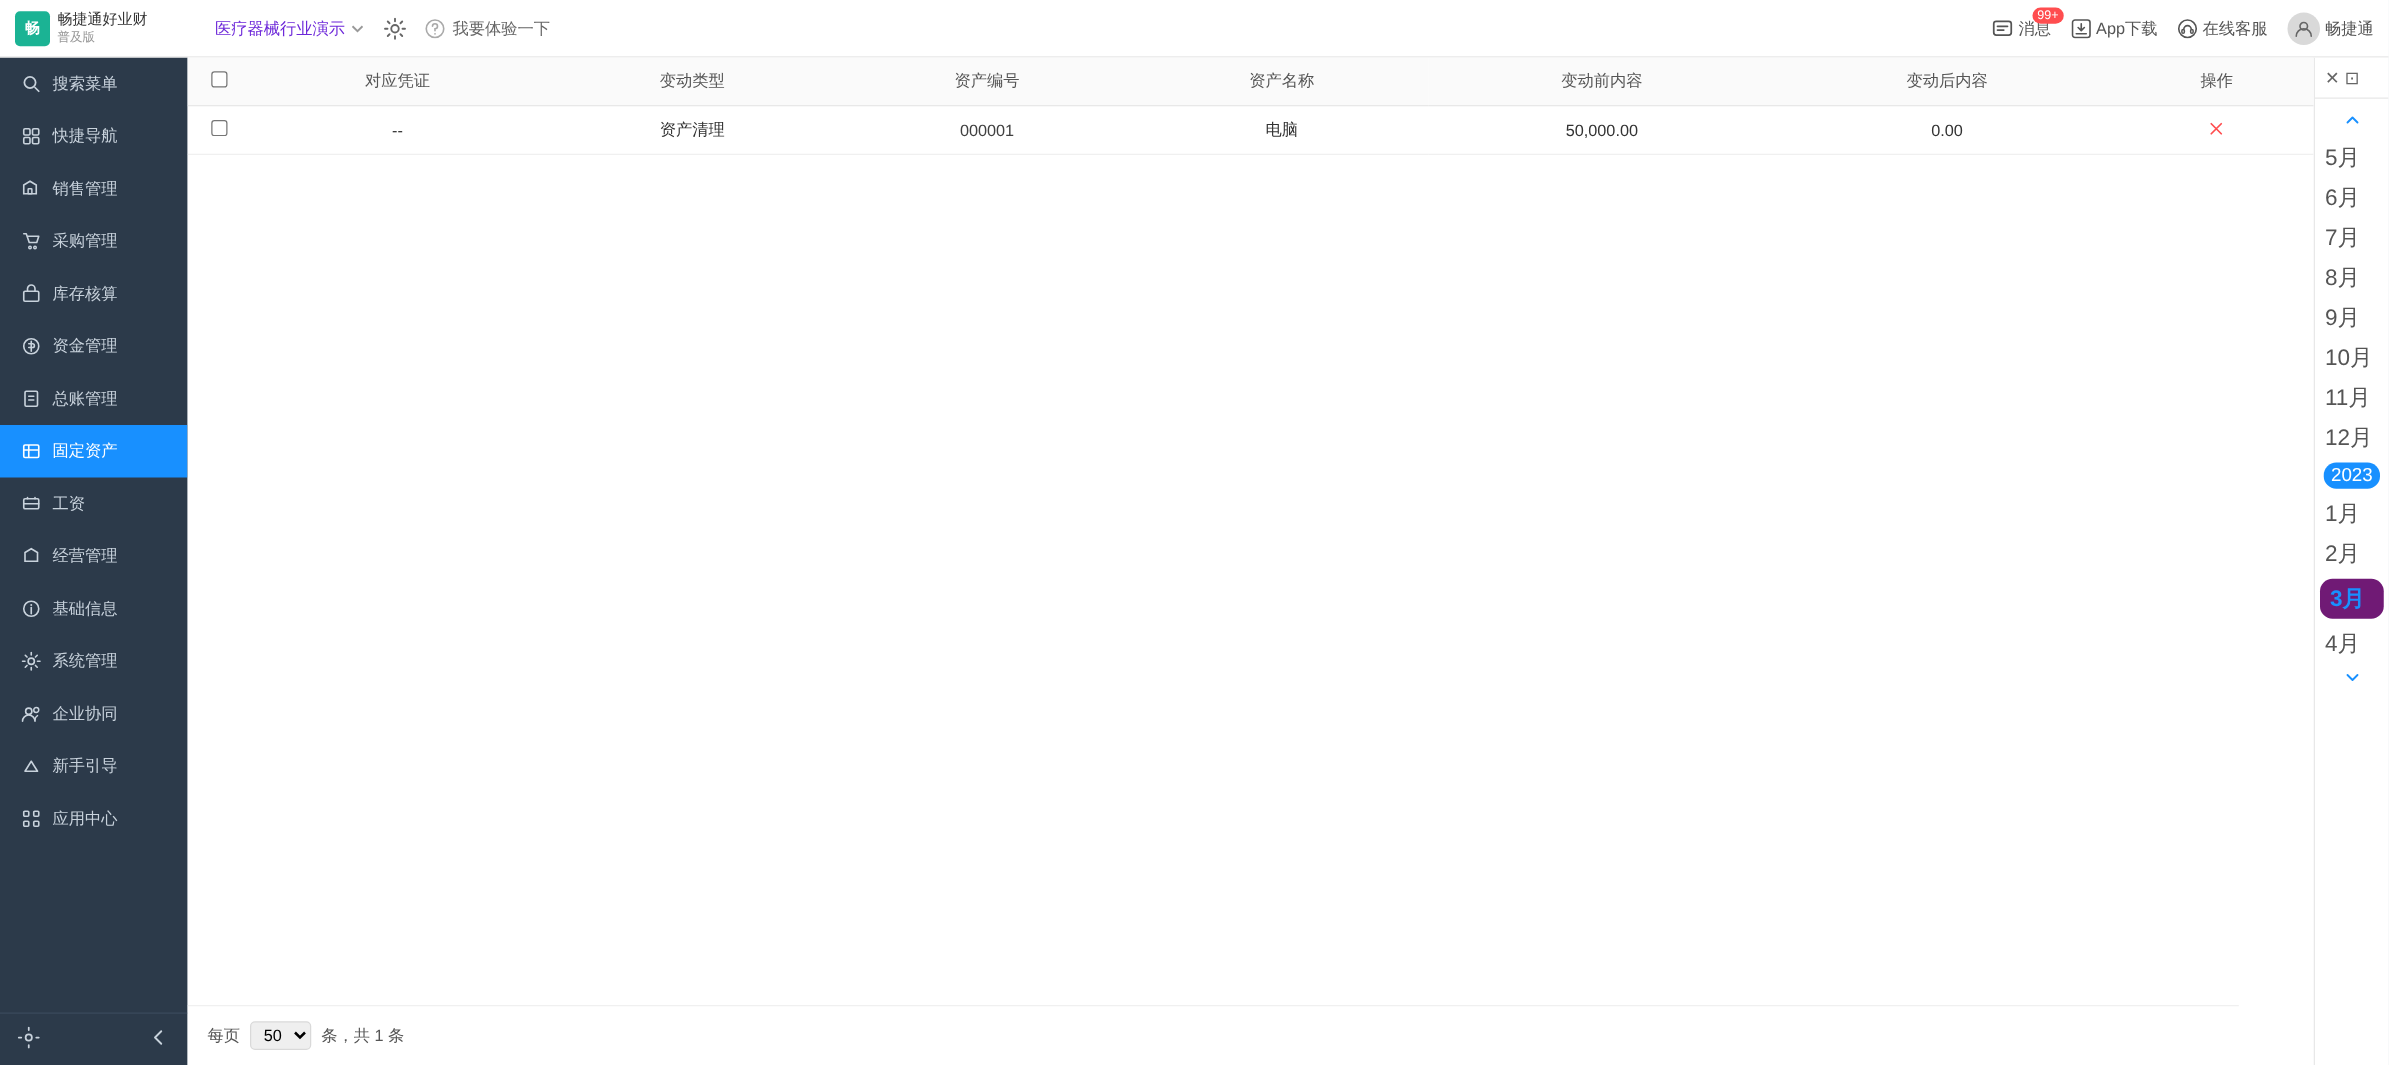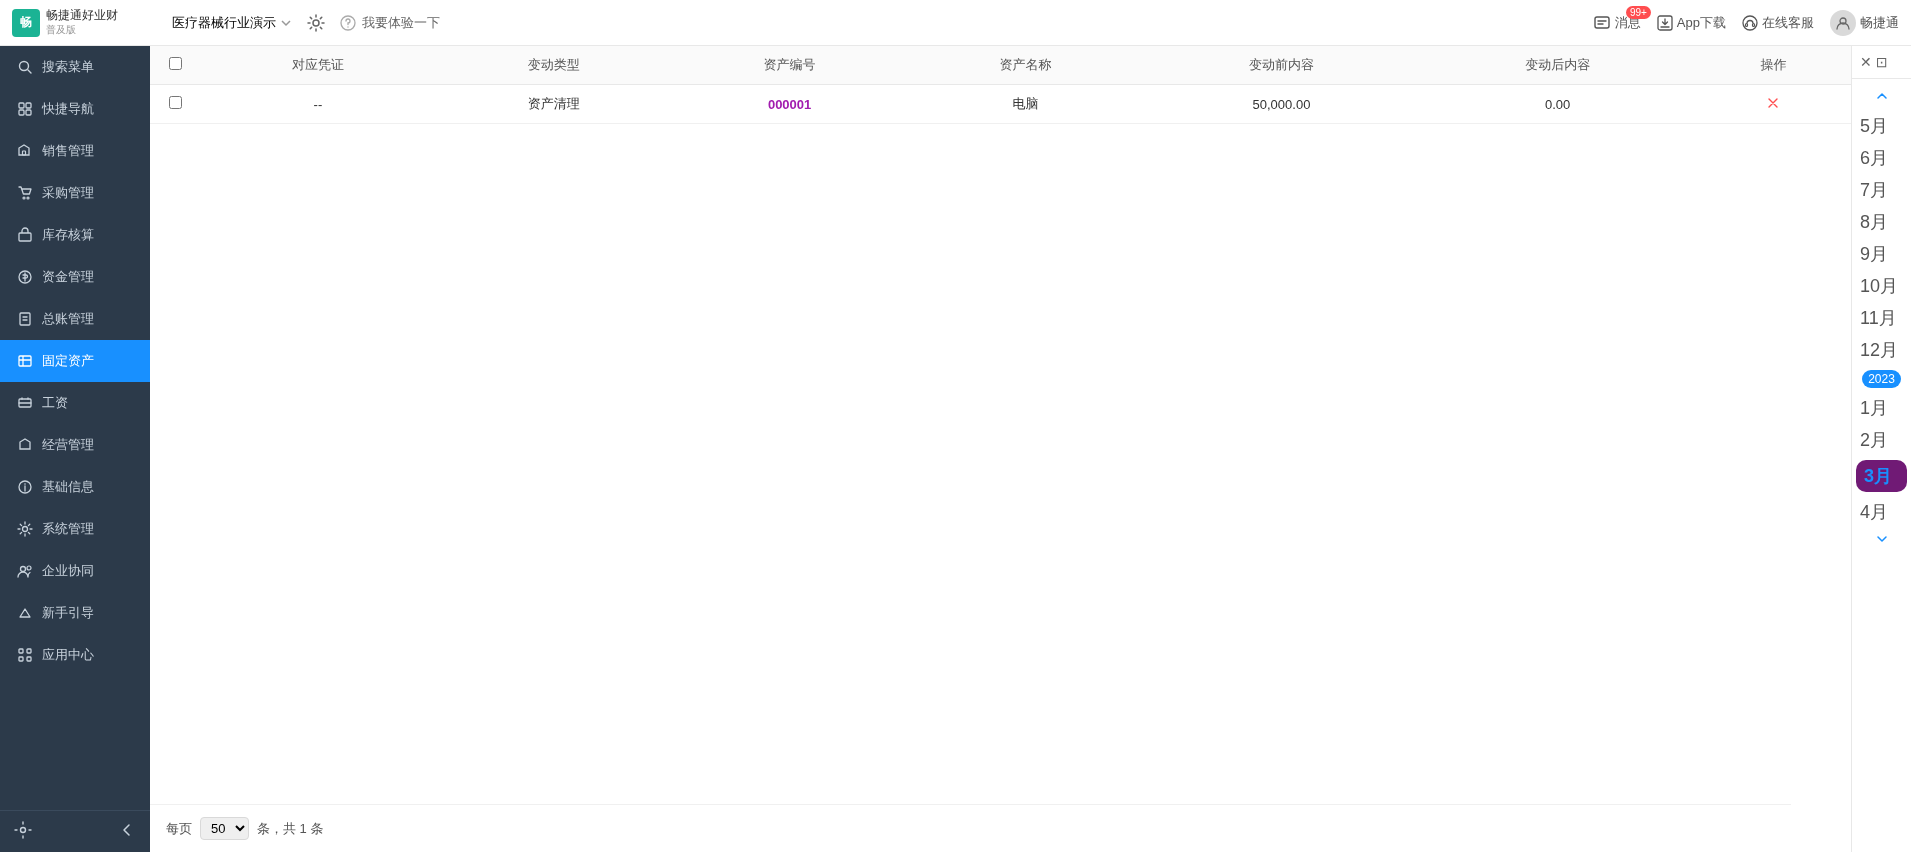--- a/index.html
+++ b/index.html
@@ -9,21 +9,21 @@
     .topbar {
       display: flex; align-items: center; background: #fff; border-bottom: 1px solid #e8e8e8;
       height: 46px; padding: 0 12px; gap: 10px; flex-shrink: 0;
     }
     .topbar-logo {
       display: flex; align-items: center; gap: 6px; width: 150px; flex-shrink: 0;
     }
     .logo-icon { width: 28px; height: 28px; background: #1bb394; border-radius: 4px; display: flex; align-items: center; justify-content: center; color: #fff; font-size: 12px; font-weight: bold; }
     .logo-text { font-size: 12px; color: #333; line-height: 1.3; }
     .logo-sub { font-size: 10px; color: #999; }
-    .topbar-company { display: flex; align-items: center; gap: 4px; font-size: 13px; color: #000000; cursor: pointer; }
+    .topbar-company { display: flex; align-items: center; gap: 4px; font-size: 13px; color: #6d28d9; cursor: pointer; }
     .topbar-company svg { color: #999; }
     .topbar-settings { width: 28px; height: 28px; display: flex; align-items: center; justify-content: center; cursor: pointer; color: #666; }
     .topbar-experience { display: flex; align-items: center; gap: 6px; font-size: 13px; color: #666; cursor: pointer; }
     .topbar-right { margin-left: auto; display: flex; align-items: center; gap: 16px; }
     .topbar-right-item { display: flex; align-items: center; gap: 4px; font-size: 13px; color: #555; cursor: pointer; position: relative; }
     .badge { background: #ff4d4f; color: #fff; font-size: 10px; border-radius: 8px; padding: 1px 4px; position: absolute; top: -8px; right: -10px; }
     .topbar-avatar { width: 26px; height: 26px; border-radius: 50%; background: #d9d9d9; display: flex; align-items: center; justify-content: center; color: #666; }
 
     
     .main-layout { display: flex; flex: 1; overflow: hidden; }
@@ -84,21 +84,21 @@
     
     .right-panel {
       width: 60px; background: #fff; border-left: 1px solid #e8e8e8;
       display: flex; flex-direction: column; overflow: hidden; flex-shrink: 0;
     }
     .right-panel-header { display: flex; align-items: center; justify-content: space-between; padding: 8px; border-bottom: 1px solid #e8e8e8; }
     .right-panel-controls { display: flex; gap: 4px; }
     .right-panel-btn { cursor: pointer; color: #666; font-size: 14px; }
 
     .timeline { display: flex; flex-direction: column; overflow-y: auto; padding: 6px 0; }
-    .timeline-year { font-size: 12px; color: #fff; background: #1890ff; border-radius: 10px; padding: 2px 6px; margin: 4px auto; cursor: pointer; text-align: center; }
+    .timeline-year { font-size: 15px; color: #fff; background: #1890ff; border-radius: 10px; padding: 2px 6px; margin: 4px auto; cursor: pointer; text-align: center; }
     .timeline-year.current { background: #1890ff; }
     .timeline-month { font-size: 18px; color: #555; padding: 4px 8px; cursor: pointer; text-align: left; }
     .timeline-month.current { color: #1890ff; font-weight: bold; background: #701a75; border-radius: 10px; margin: 4px 4px; }
     .timeline-nav-up, .timeline-nav-down { color: #1890ff; text-align: center; cursor: pointer; padding: 4px; }
   </style>
 </head>
 <body>
 
 <div class="topbar">
   <div class="topbar-logo">
@@ -345,21 +345,21 @@
               <th>变动前内容</th>
               <th>变动后内容</th>
               <th>操作</th>
             </tr>
           </thead>
           <tbody>
             <tr>
               <td><input type="checkbox" style=""></td>
               <td>--</td>
               <td>资产清理</td>
-              <td style="color:#a21caf; cursor:pointer;font-weight:bold;">000001</td>
+              <td style="color:#404040; cursor:pointer;">000001</td>
               <td>电脑</td>
               <td>50,000.00</td>
               <td>0.00</td>
               <td>
                 <span class="delete-icon">
                   <svg width="14" height="14" viewBox="0 0 14 14" fill="none">
                       <path d="M3 3l8 8M11 3L3 11" stroke="#ff4d4f" stroke-width="1.4" stroke-linecap="round"></path>
                     </svg>
                 </span>
               </td>

